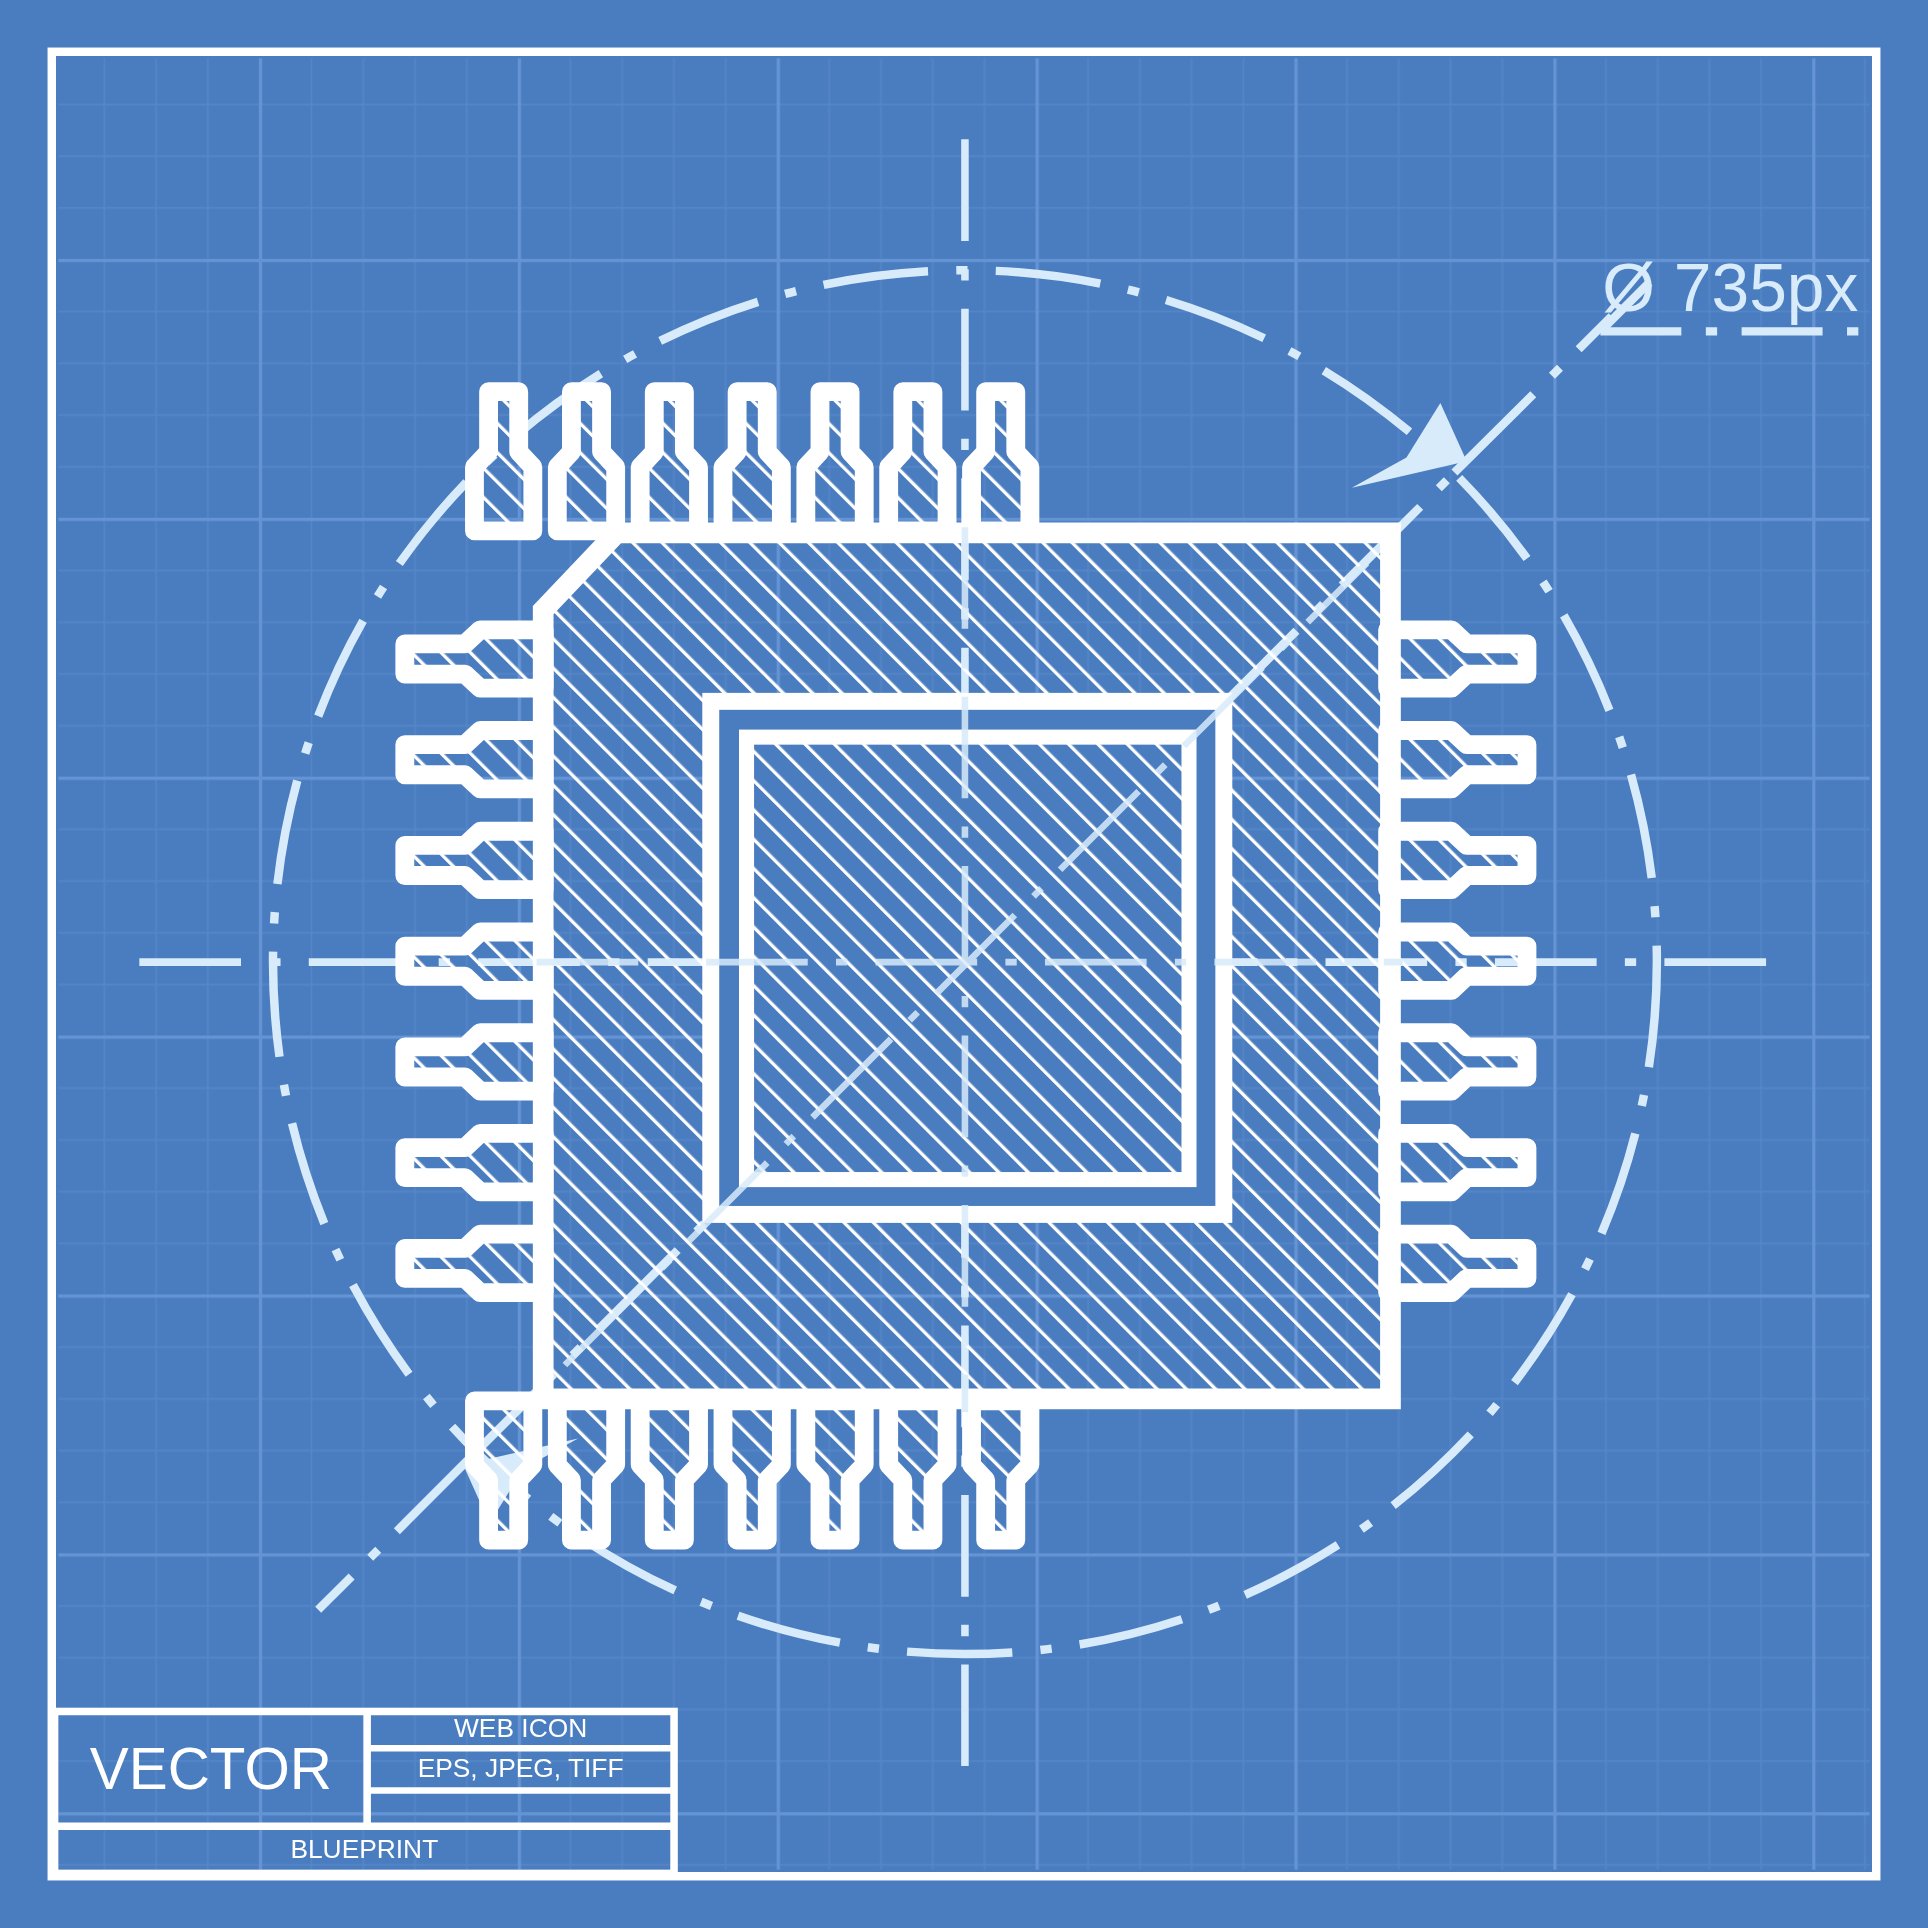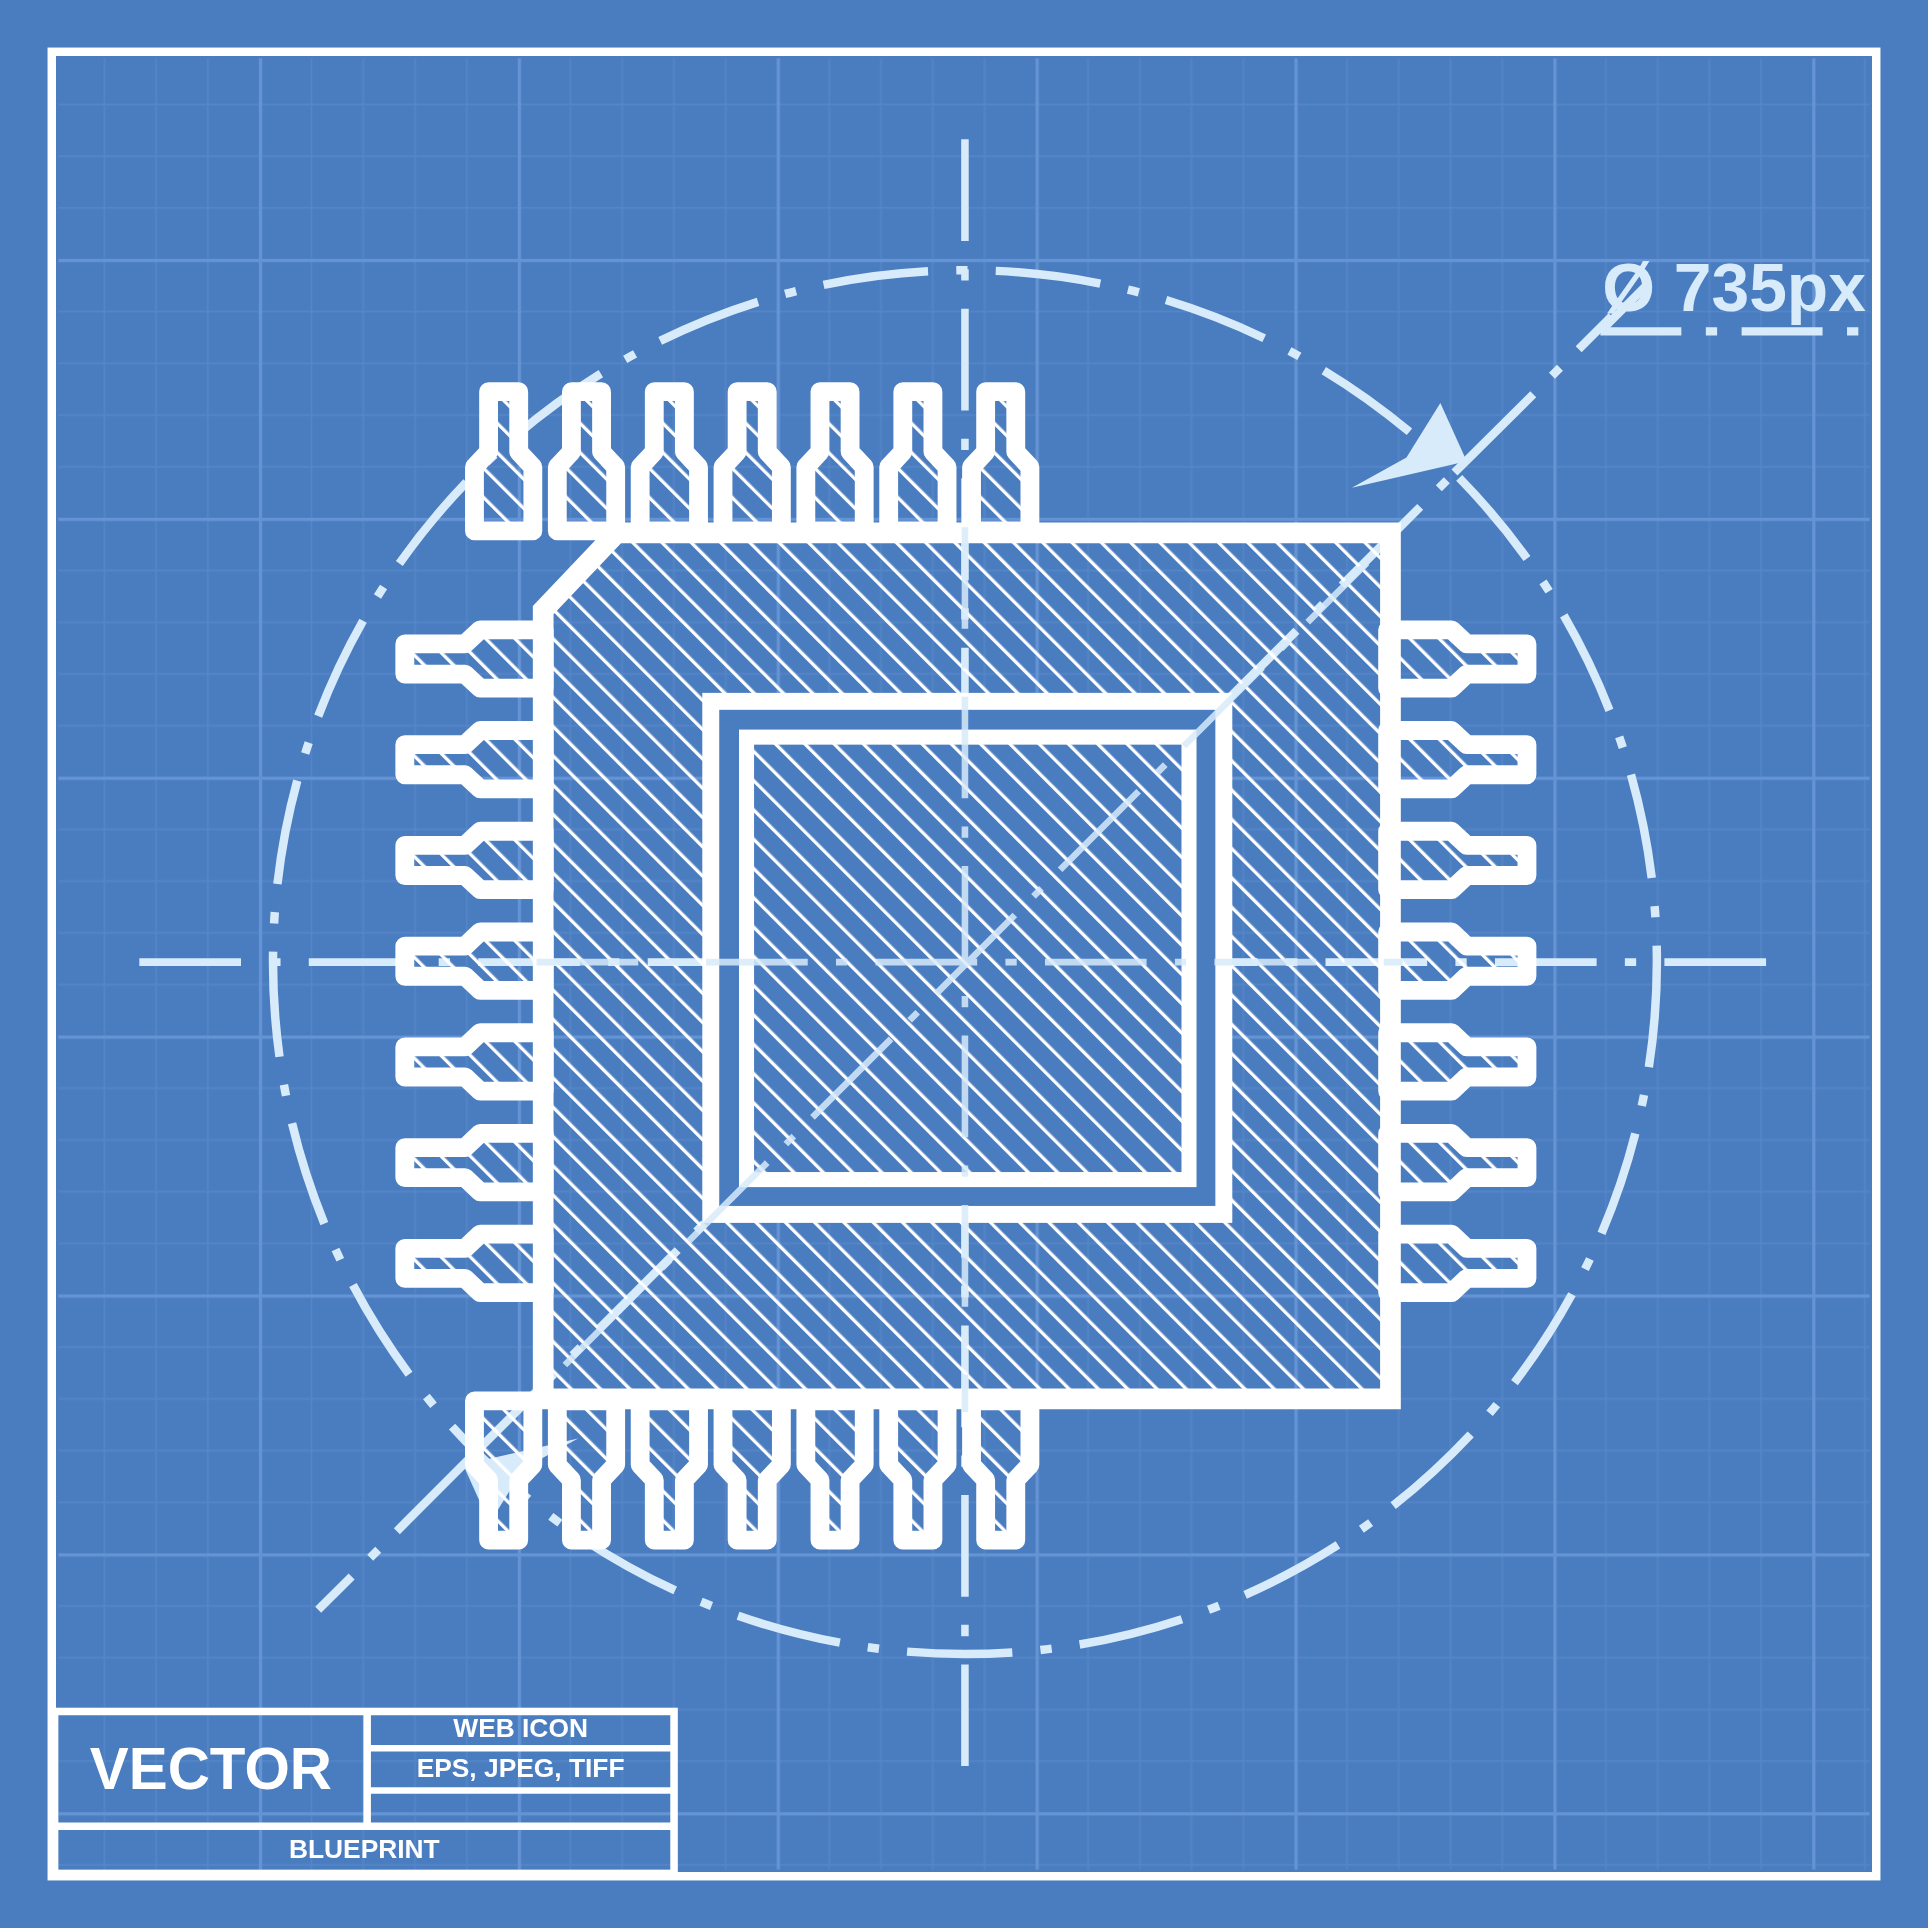--- a/index.html
+++ b/index.html
@@ -7,21 +7,20 @@
     padding: 0;
     background: #4a7cc0;
   }
   #stage {
     position: relative;
     width: 1928px;
     height: 1928px;
     overflow: hidden;
     font-family: "Liberation Sans", sans-serif;
     background: #4a7cc0;
-    font-weight: bold;
   }
   #stage svg.layer {
     position: absolute;
     left: 0;
     top: 0;
     width: 1928px;
     height: 1928px;
     display: block;
   }
   .tb-text {

